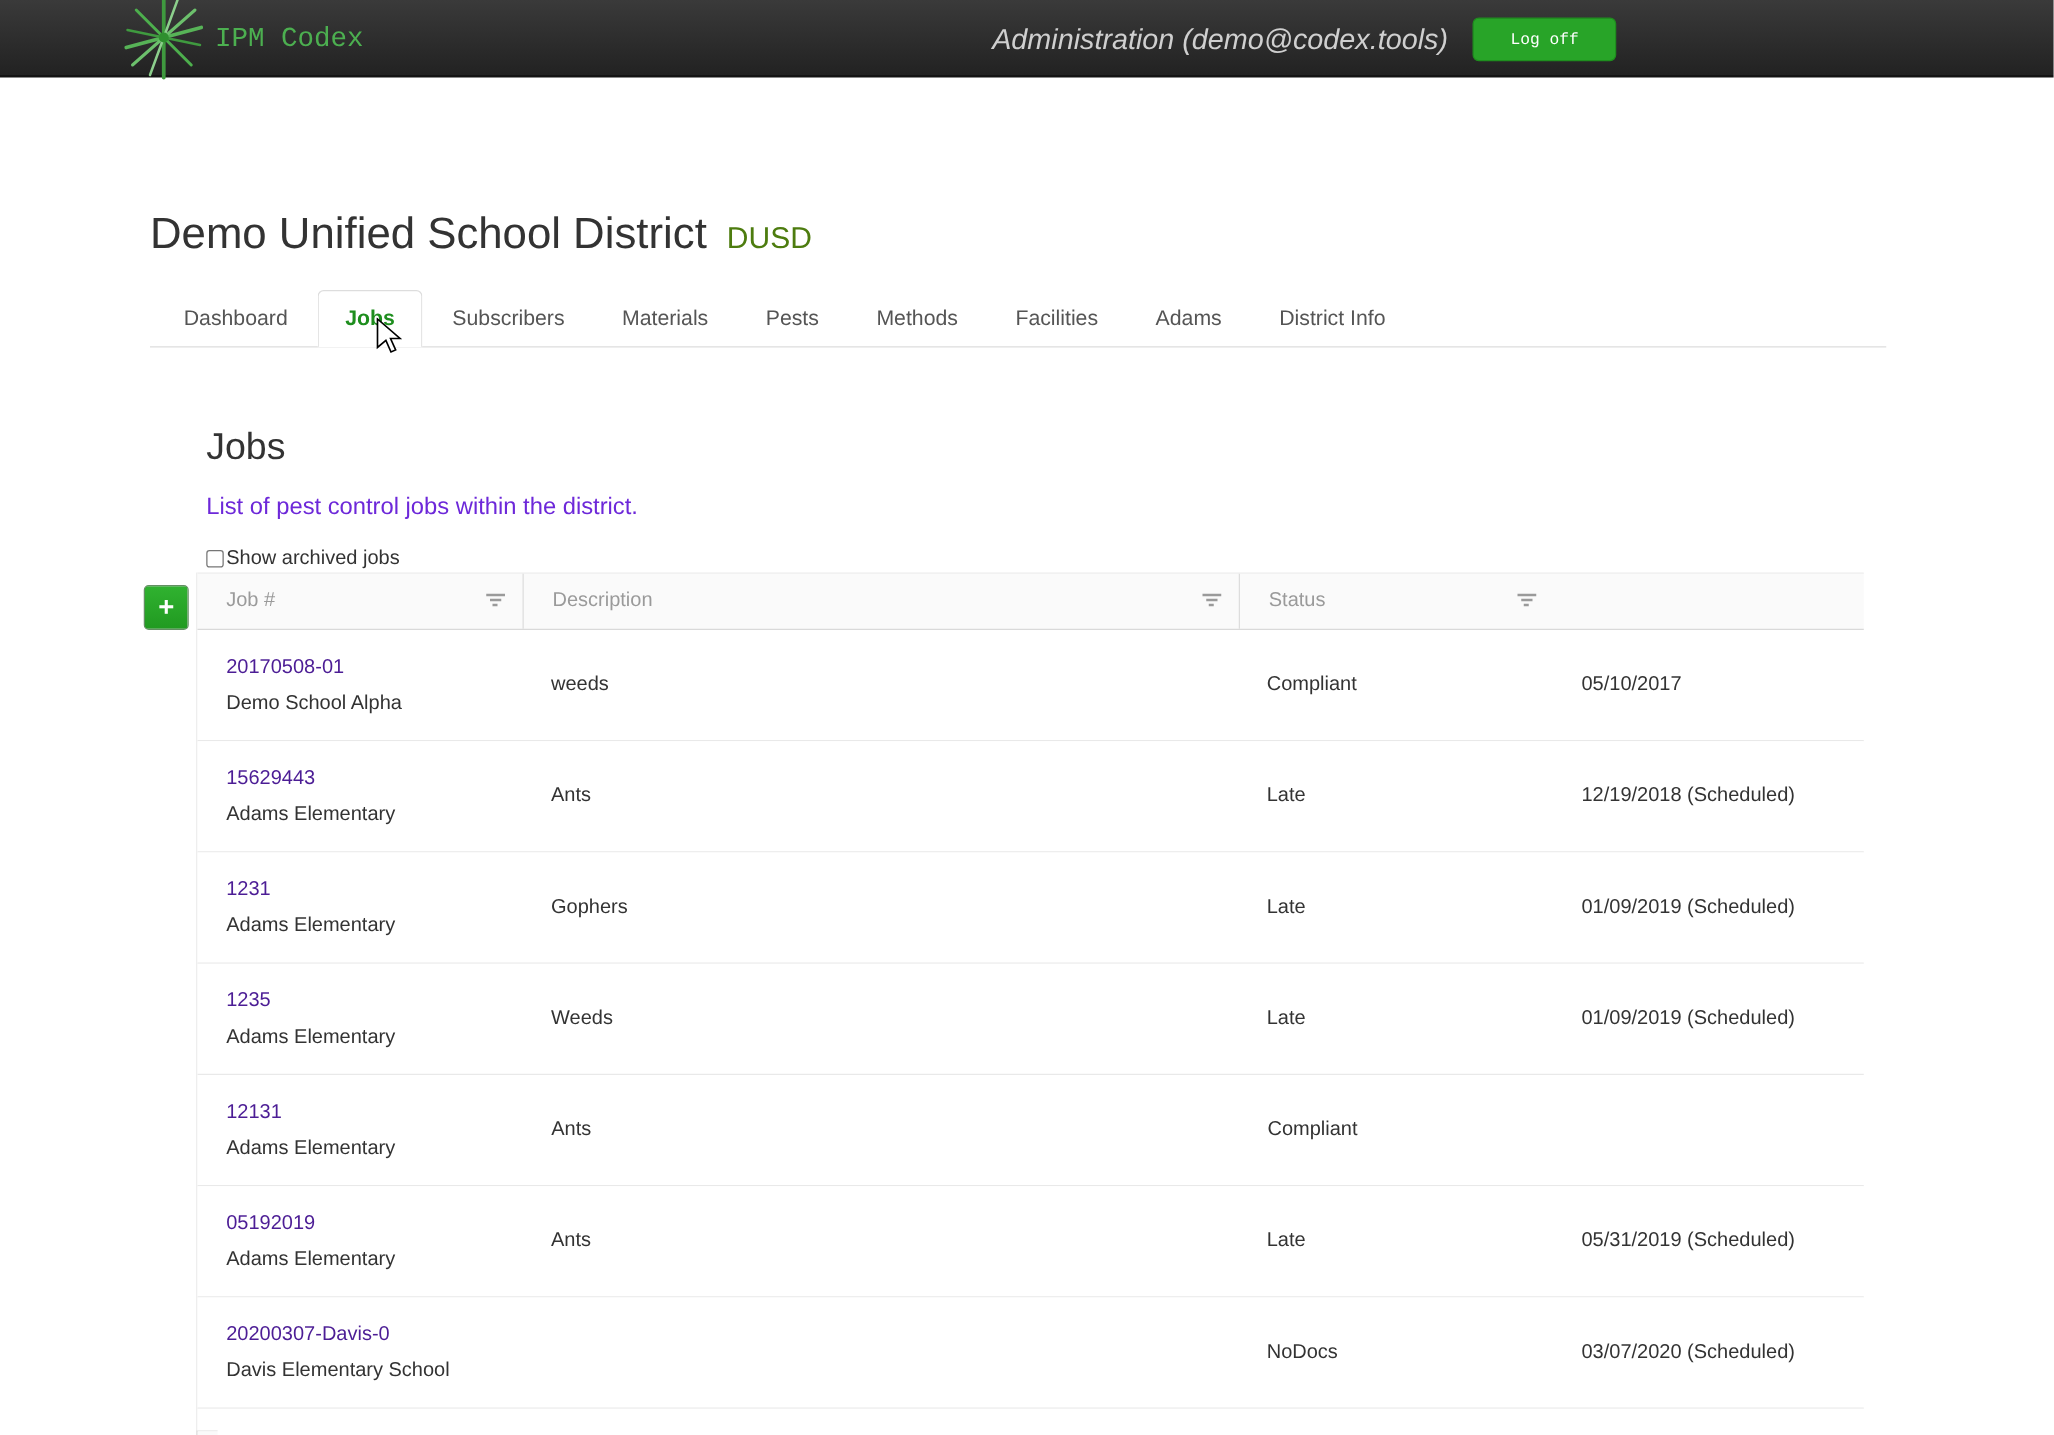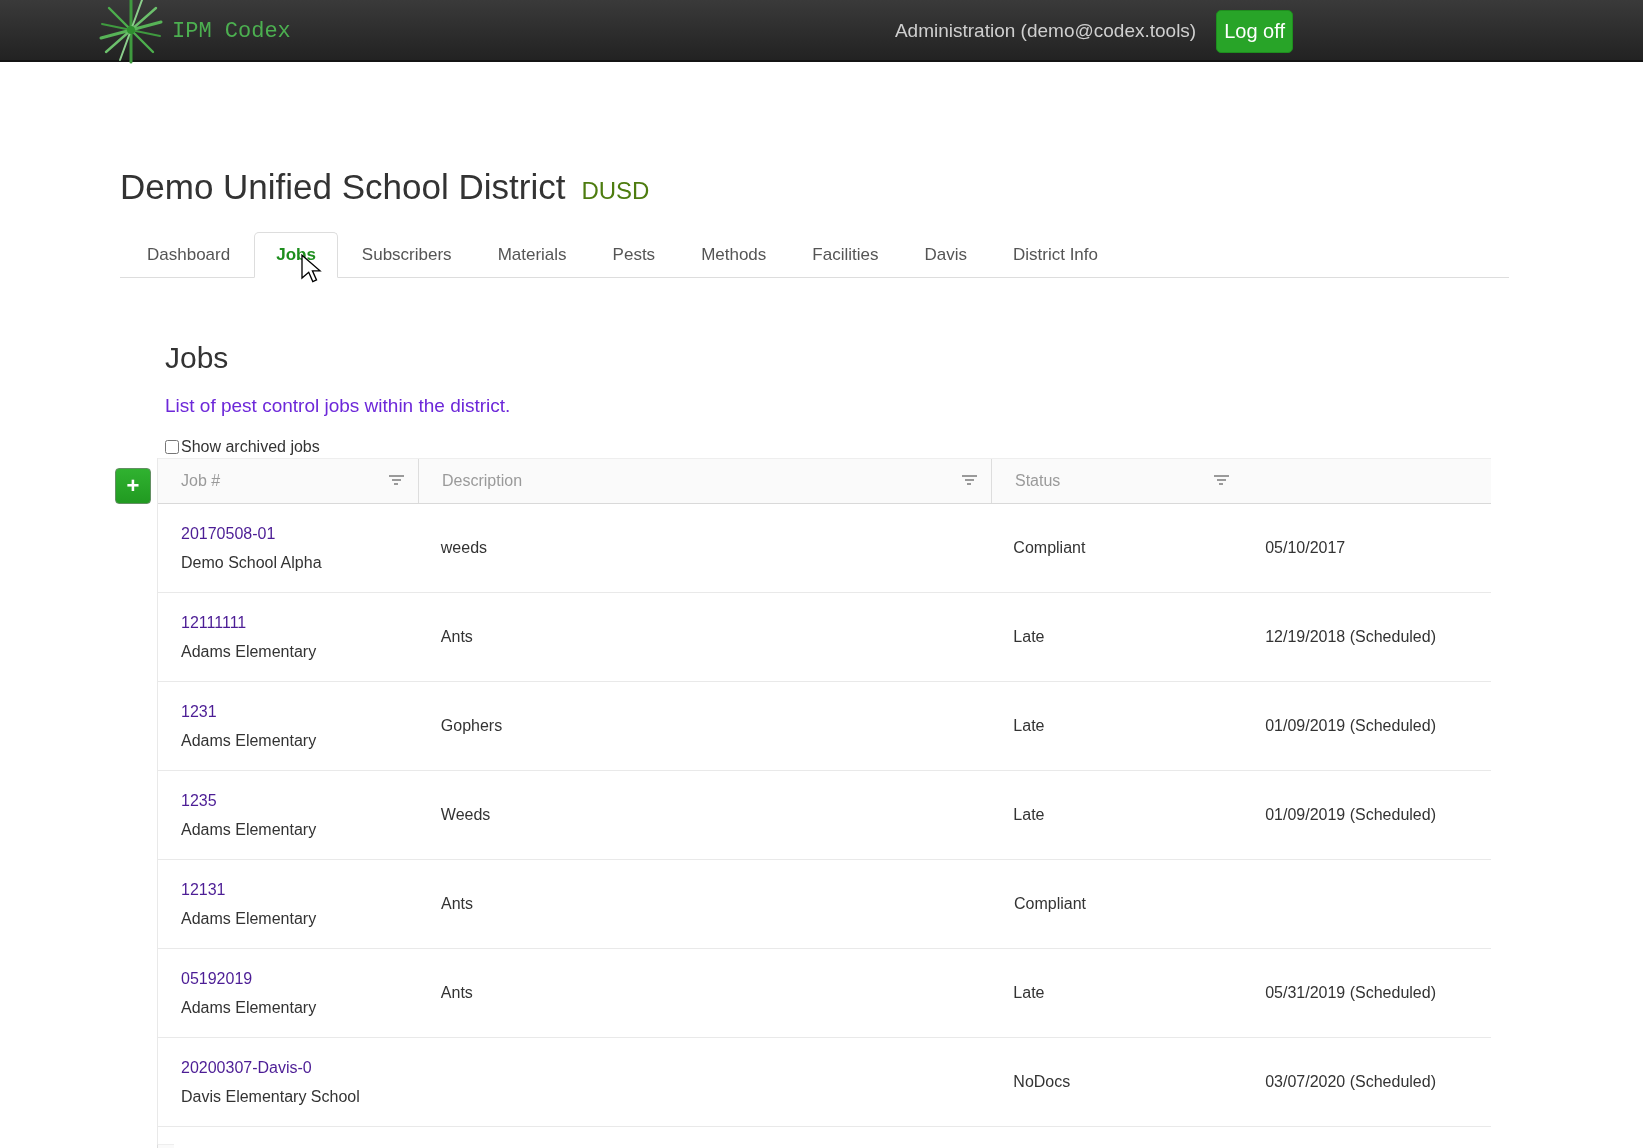--- a/index.html
+++ b/index.html
@@ -13,24 +13,24 @@
   .navbar {
     height: 62px; width: 100%;
     background: linear-gradient(#3a3a3a, #222222);
     border-bottom: 2px solid #141414;
     position: relative;
   }
   .brand { position:absolute; left:98px; top:0; height:62px; display:flex; align-items:center; }
   .brand-logo { width:66px; height:62px; overflow:visible; }
   .brand-text { font-size:22px; color:#4CAF50; margin-left:8px;font-family:Liberation Mono, monospace; }
   .nav-right { position:absolute; right:350px; top:0; height:62px; display:flex; align-items:center; gap:20px; }
-  .nav-user { color:#cfcfcf; font-size:19px; }
+  .nav-user { color:#cfcfcf; font-size:23px;font-style:italic; }
   .logoff-btn {
-    background:#28a428; color:#fff; font-size:20px; border:1px solid #1e8e1e;
-    border-radius:5px; padding:9px 7px; cursor:pointer; font-family:Liberation Sans, sans-serif;
+    background:#28a428; color:#fff; font-size:13px; border:1px solid #1e8e1e;
+    border-radius:5px; padding:9px 29px; cursor:pointer; font-family:Liberation Mono, monospace;
   }
 
   
   .container { margin-left:120px; width:1389px; position:relative; }
 
   .page-title { margin-top:105px; font-size:35px; font-weight:500; color:#333; line-height:1.12; }
   .page-title .small { font-size:24px; color:#4d7c0f; margin-left:16px; font-weight:400; }
 
   
   .tabs {
@@ -139,21 +139,21 @@
       <li>
         <a>Pests</a>
       </li>
       <li>
         <a>Methods</a>
       </li>
       <li>
         <a>Facilities</a>
       </li>
       <li>
-        <a>Davis</a>
+        <a>Adams</a>
       </li>
       <li>
         <a>District Info</a>
       </li>
     </ul>
 
   <h2 class="section-heading">Jobs</h2>
   <p class="section-desc">List of pest control jobs within the district.</p>
 
   <div class="archived-row">
@@ -194,21 +194,21 @@
     <div class="cell c-job">
       <a class="job-link">20170508-01</a>
       <span class="facility">Demo School Alpha</span>
     </div>
     <div class="cell c-desc">weeds</div>
     <div class="cell c-status">Compliant</div>
     <div class="cell c-date">05/10/2017</div>
   </div>
           <div class="row">
     <div class="cell c-job">
-      <a class="job-link">12111111</a>
+      <a class="job-link">15629443</a>
       <span class="facility">Adams Elementary</span>
     </div>
     <div class="cell c-desc">Ants</div>
     <div class="cell c-status">Late</div>
     <div class="cell c-date">12/19/2018 (Scheduled)</div>
   </div>
           <div class="row">
     <div class="cell c-job">
       <a class="job-link">1231</a>
       <span class="facility">Adams Elementary</span>

